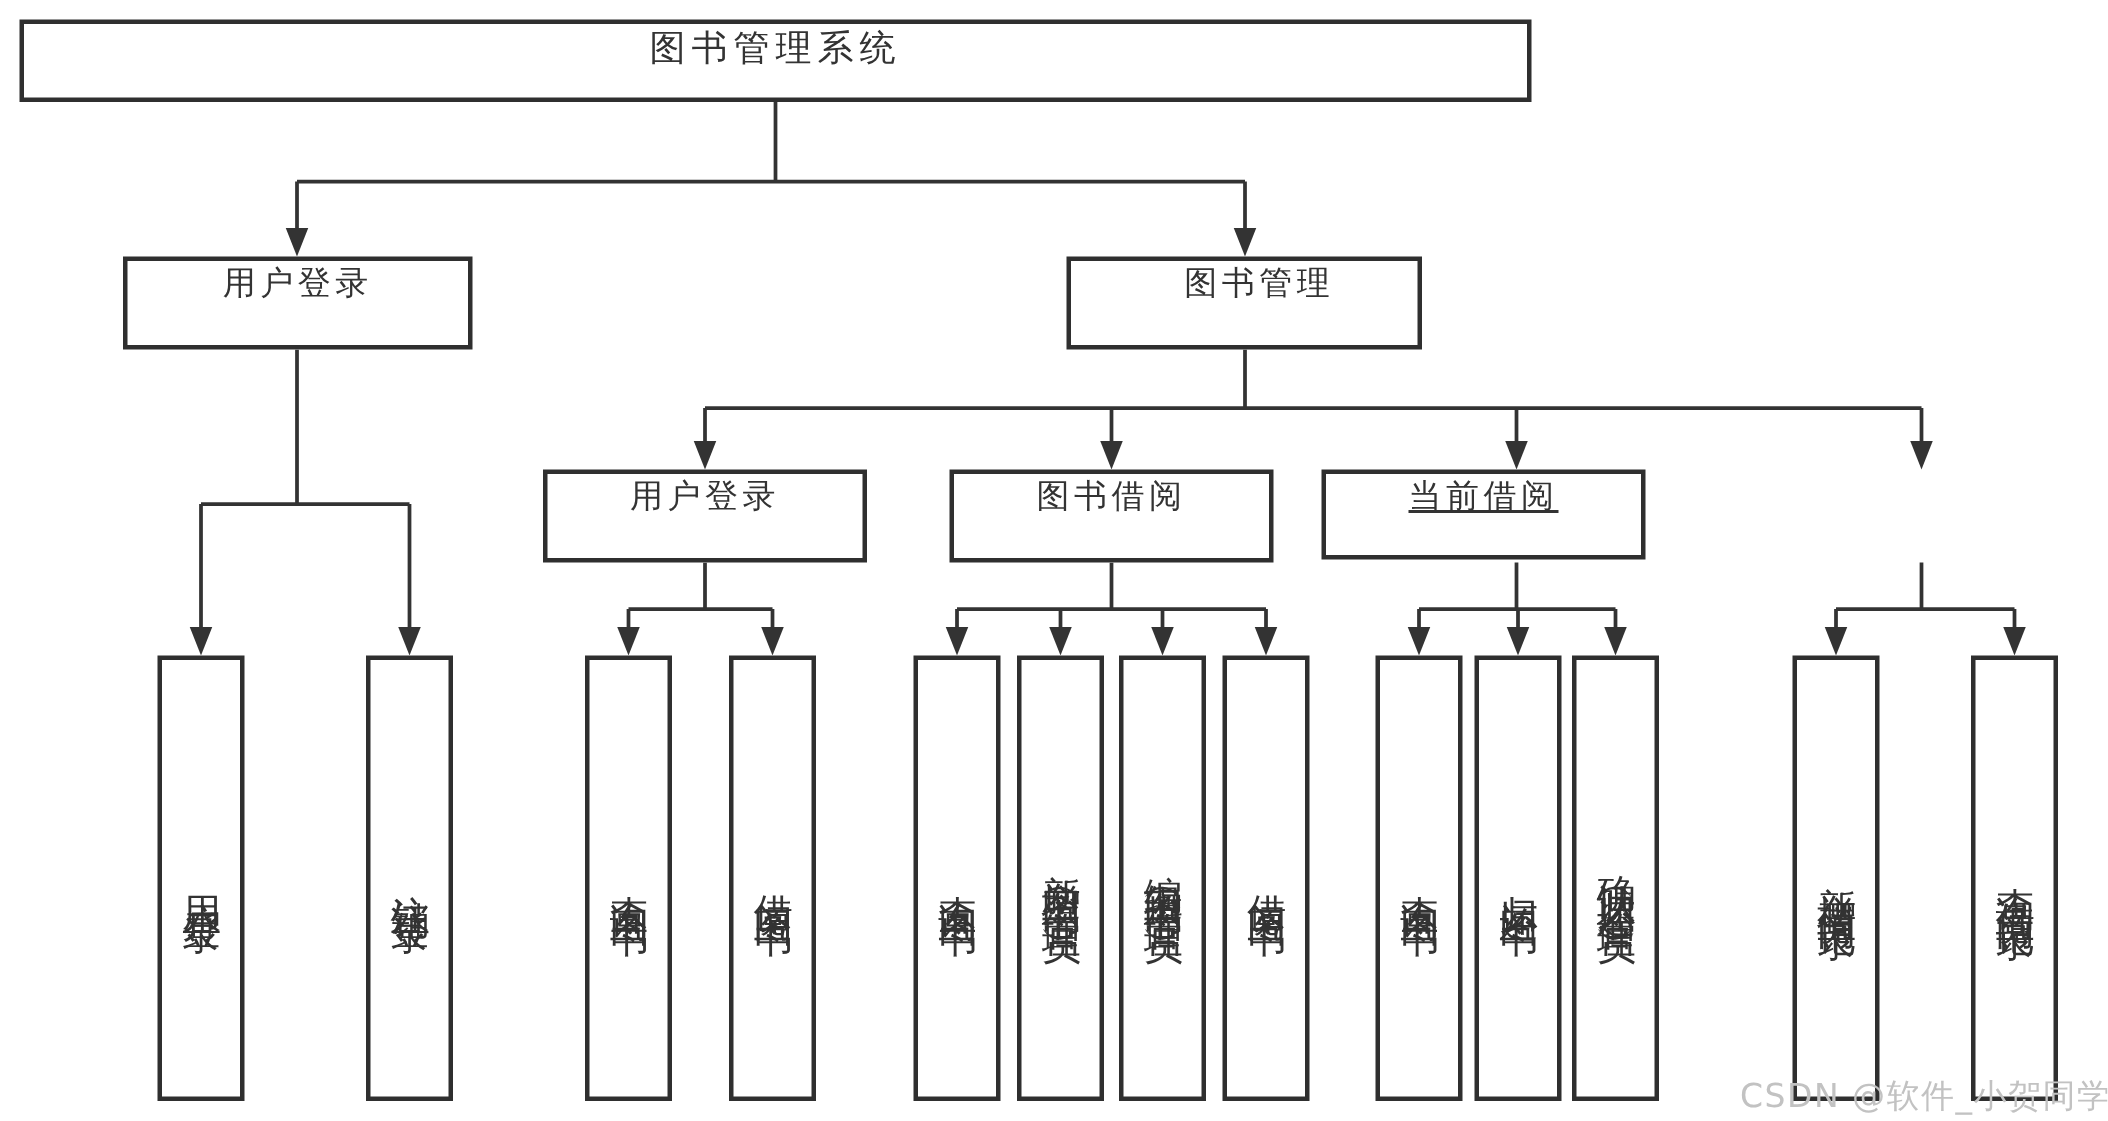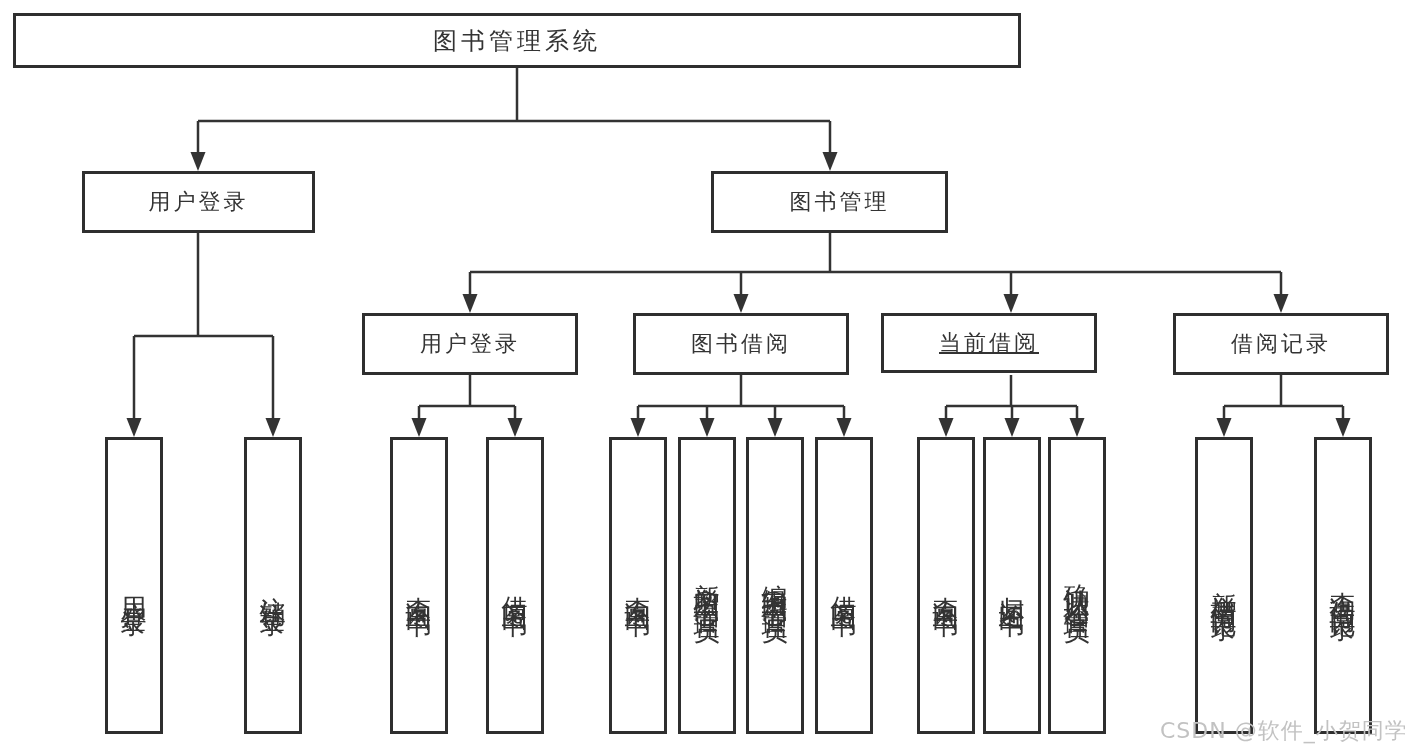--- a/index.html
+++ b/index.html
@@ -15,21 +15,20 @@
     position: absolute;
     left: 0; top: 0;
     width: 1405px; height: 747px;
   }
   .hbox {
     position: absolute;
     box-sizing: border-box;
     background: #ffffff;
     border: 3px solid #2f2f2f;
     display: flex;
-    align-items: center;
     justify-content: center;
     color: #333333;
     font-size: 22px;
     letter-spacing: 3px;
     z-index: 2;
   }
   .hbox.root { font-size: 24px; letter-spacing: 4px; }
   .vbox {
     position: absolute;
     box-sizing: border-box;
@@ -147,23 +146,20 @@
 
   <div class="hbox" style="left:362px; top:313px; width:216px; height:62px;">
     <span>用户登录</span>
   </div>
   <div class="hbox" style="left:633px; top:313px; width:216px; height:62px;">
     <span>图书借阅</span>
   </div>
   <div class="hbox" style="left:881px; top:313px; width:216px; height:60px;text-decoration:underline;">
     <span>当前借阅</span>
   </div>
-  <div class="hbox" style="left:1173px; top:313px; width:216px; height:62px;">
-    <span>借阅记录</span>
-  </div>
 
   <div class="vbox" style="left:105px;">
     <span>用户登录</span>
   </div>
   <div class="vbox" style="left:244px;">
     <span>注销登录</span>
   </div>
 
   <div class="vbox" style="left:390px;">
     <span>查询图书</span>

